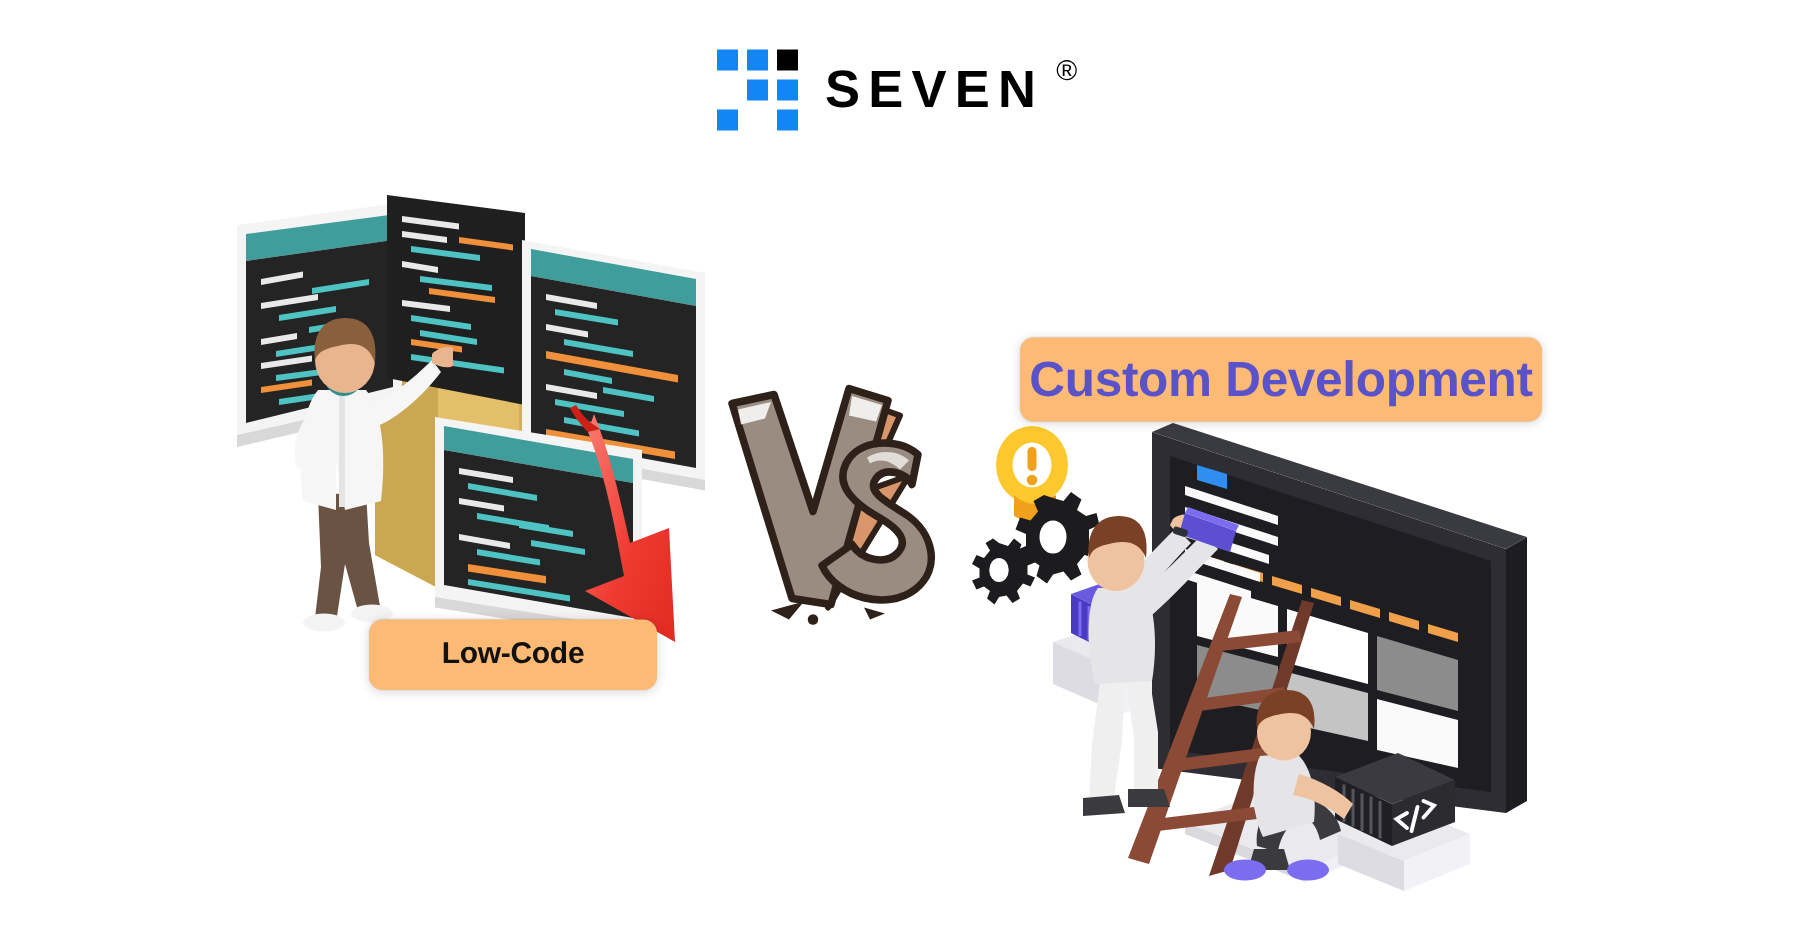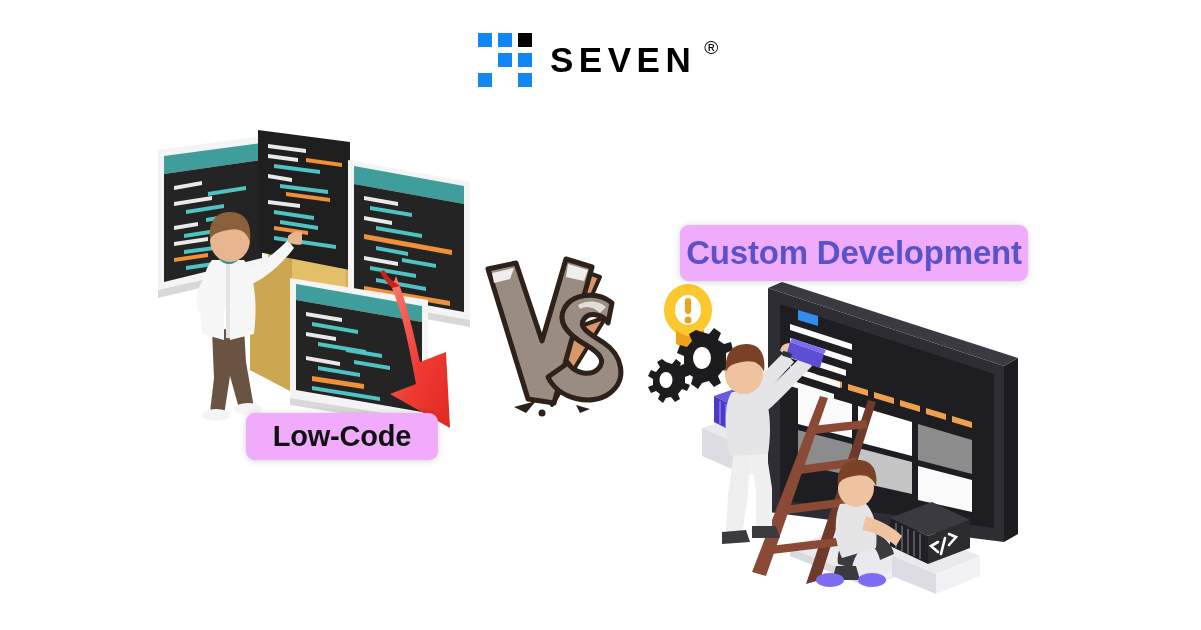--- a/index.html
+++ b/index.html
@@ -57,32 +57,32 @@
     top: -4px;
     right: -22px;
     font-size: 19px;
     font-weight: 400;
     color: #000;
   }
 
   
   .chip {
     position: absolute;
-    background: #f0abfc;
+    background: #fdba74;
     border-radius: 9px;
     box-shadow: 0 1px 7px rgba(0,0,0,0.16), 0 0 1px rgba(0,0,0,0.12);
     display: flex;
     align-items: center;
     justify-content: center;
     white-space: nowrap;
   }
   #chip-lowcode {
     left: 246px; top: 413px;
     width: 192px; height: 47px;
-    font-size: 29px;
+    font-size: 20px;
     font-weight: 700;
     color: #111111;
     letter-spacing: -0.2px;
   }
   #chip-custom {
     left: 680px; top: 225px;
     width: 348px; height: 56px;
     font-size: 33px;
     font-weight: 700;
     color: #5a52c8;

